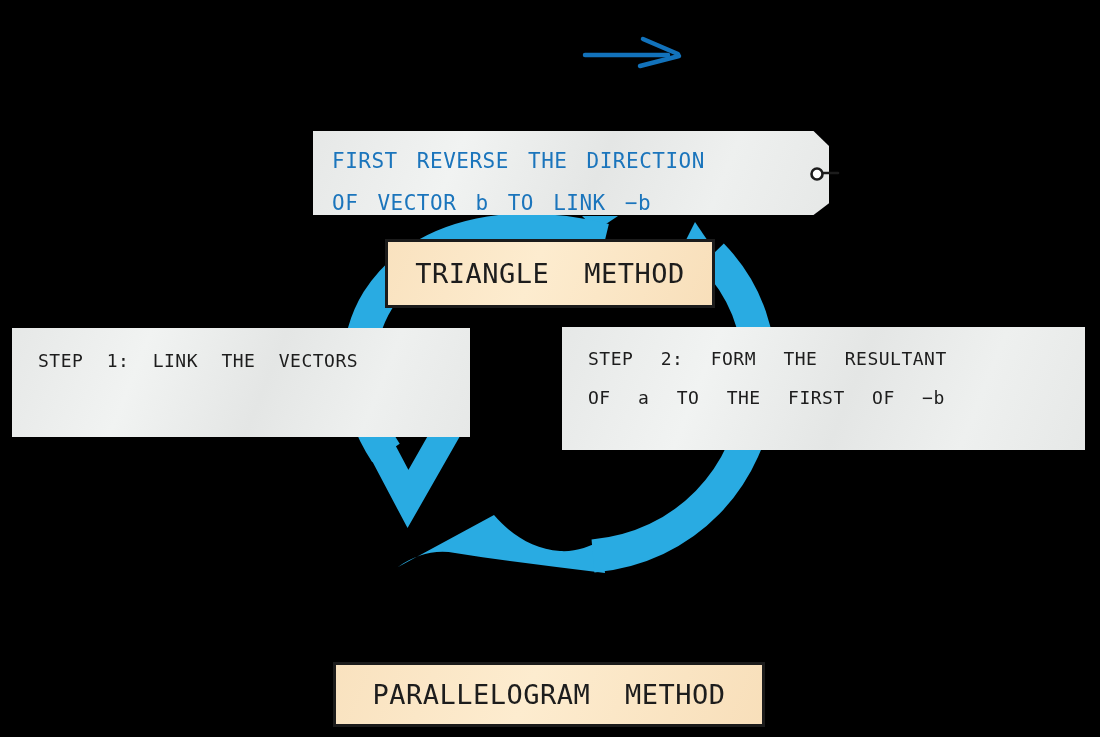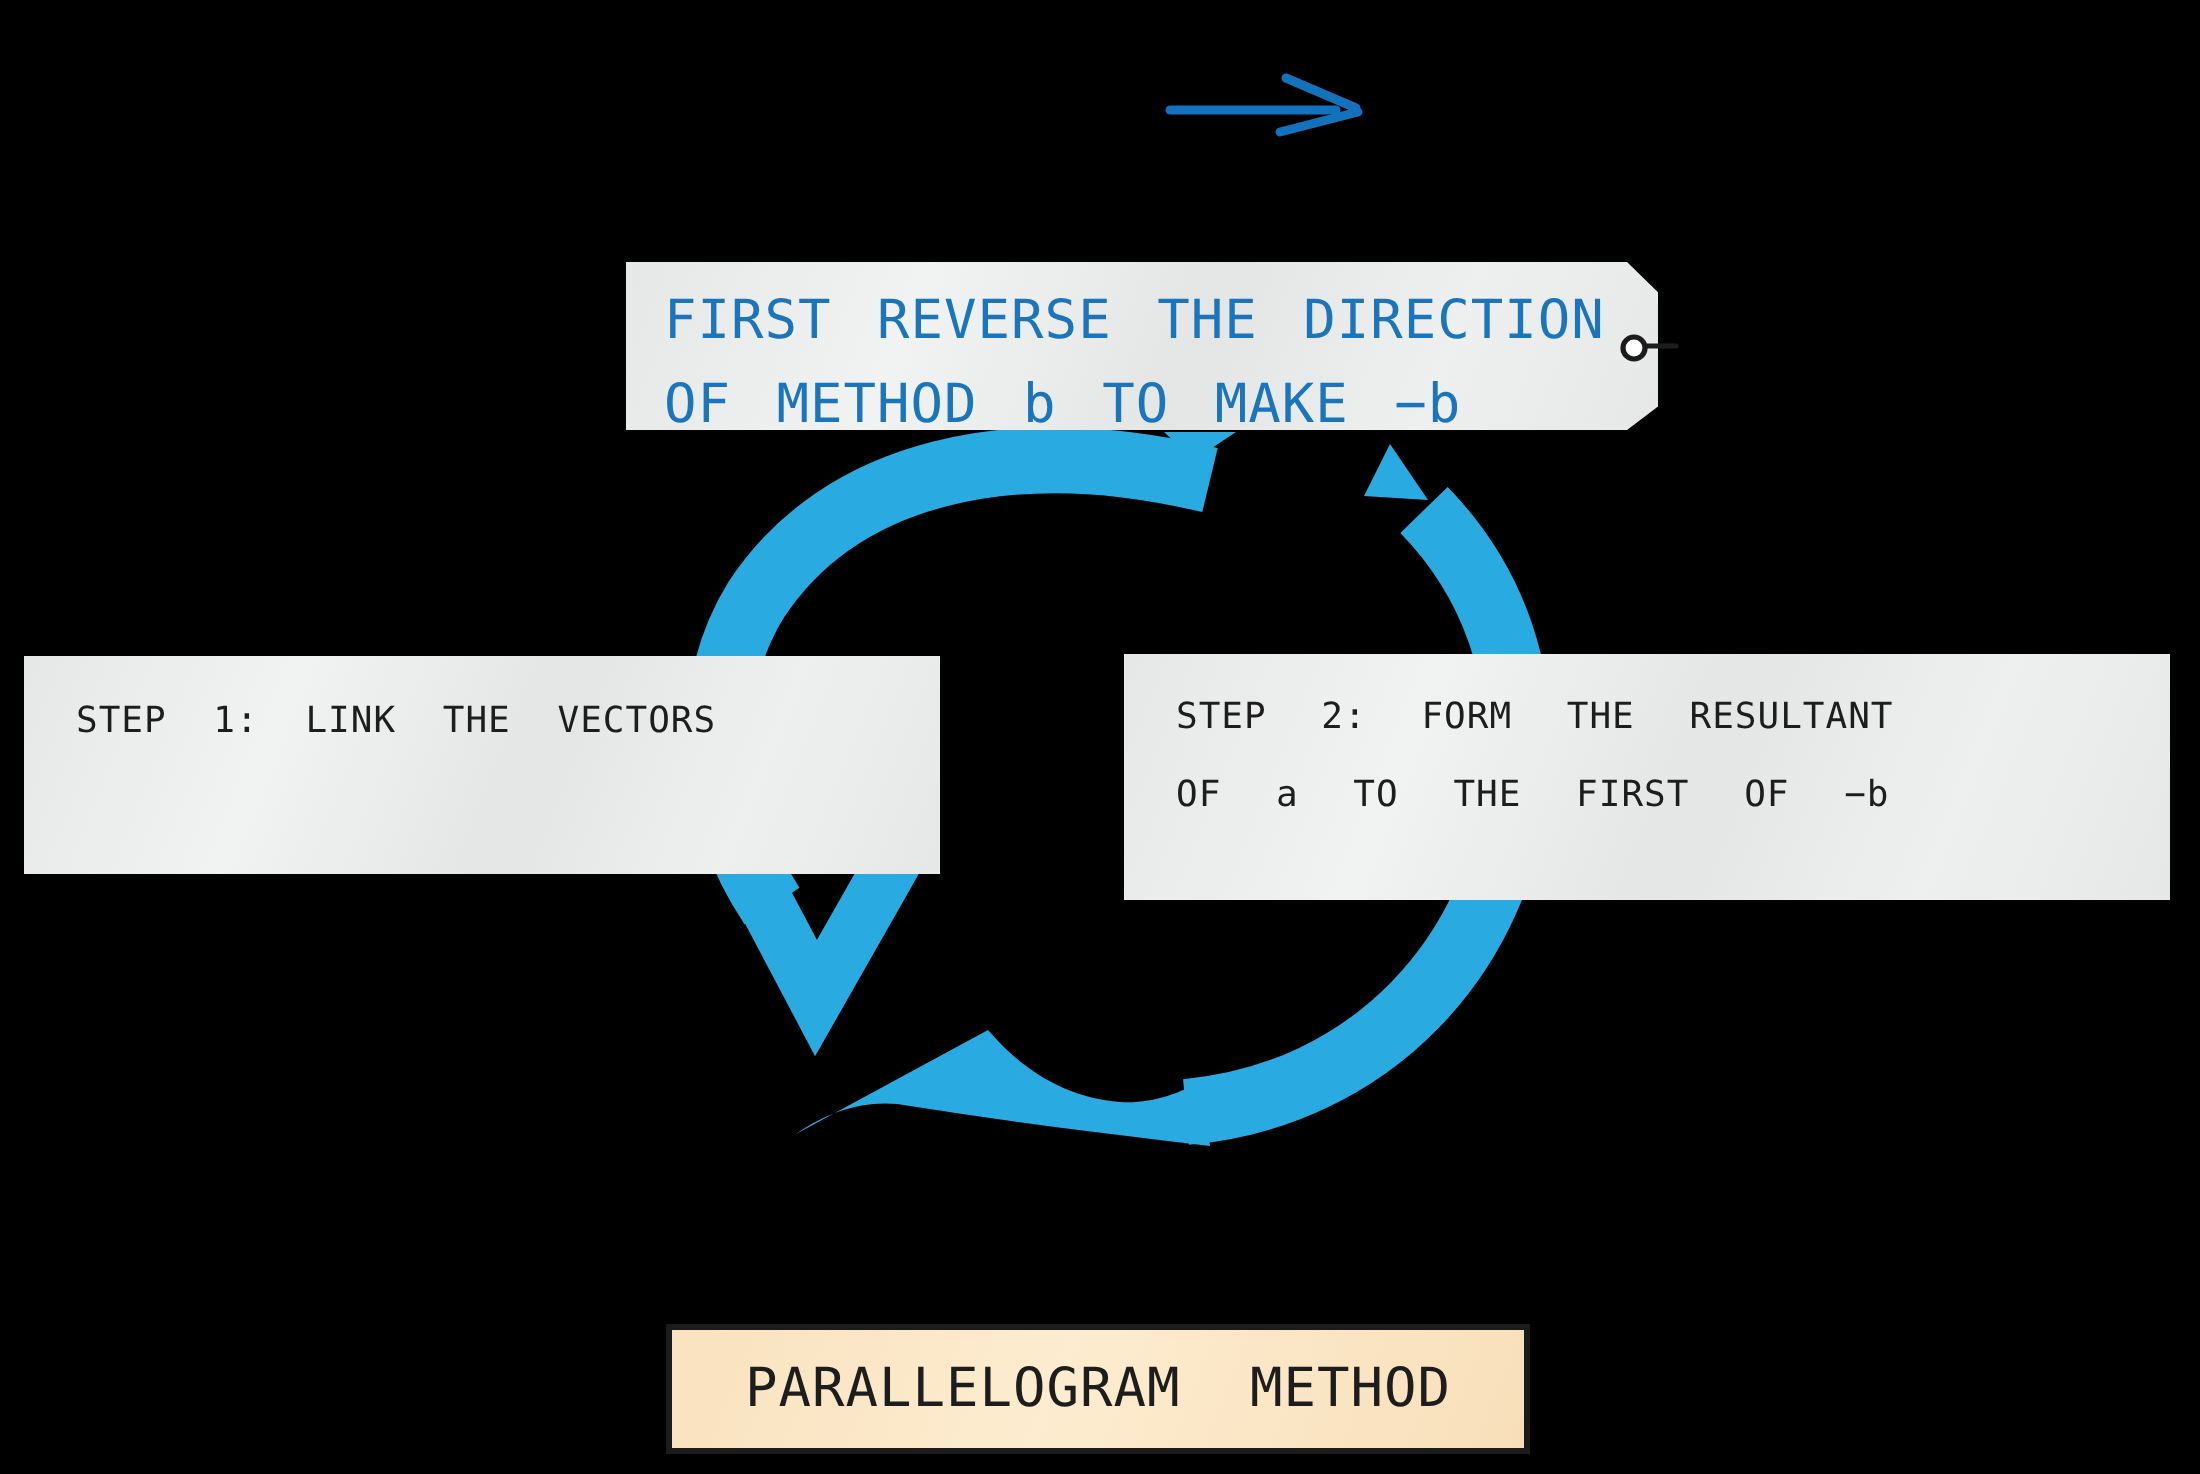--- a/index.html
+++ b/index.html
@@ -40,21 +40,21 @@
     align-items: center;
     justify-content: center;
   }
 
   .callout {
     left: 313px; top: 131px;
     width: 516px; height: 84px;
     clip-path: polygon(0 0, 97% 0, 100% 18%, 100% 86%, 97% 100%, 0 100%);
     padding: 9px 0 0 19px;
     color: #1b75bc;
-    font-size: 27px;
+    font-size: 21px;
     line-height: 42px;
     letter-spacing: 0.5px;
     word-spacing: 6px;
     white-space: nowrap;
   }
 
   .method-label {
     font-size: 27px;
     letter-spacing: 0.5px;
     word-spacing: 18px;
@@ -128,23 +128,26 @@
 
     <path class="cyc-fill" d="M 398 567 L 494 515 C 512 536 534 549 560 551 C 575 552 590 547 601 540 L 605 573 C 555 567 505 561 455 553 C 435 549 415 555 398 567 Z"></path>
 
     <path class="cyc" d="M 593 556 C 684 548 752 478 759 386 C 762 338 748 292 712 255"></path>
 
     <path class="cyc-fill" d="M 682 248 L 714 250 L 695 222 Z"></path>
   </svg>
 
   <div class="box gray callout">
     <div>FIRST REVERSE THE DIRECTION</div>
-    <div>OF METHOD b TO MAKE −b</div>
+    <div>OF VECTOR b TO LINK −b</div>
   </div>
 
+  <div class="box peach triangle-method">
+    <span class="method-label">TRIANGLE METHOD</span>
+  </div>
 
   <div class="box gray step step1">
     <div>STEP 1: LINK THE VECTORS</div>
   </div>
 
   <div class="box gray step step2">
     <div>STEP 2: FORM THE RESULTANT</div>
     <div>OF a TO THE FIRST OF −b</div>
   </div>
 

